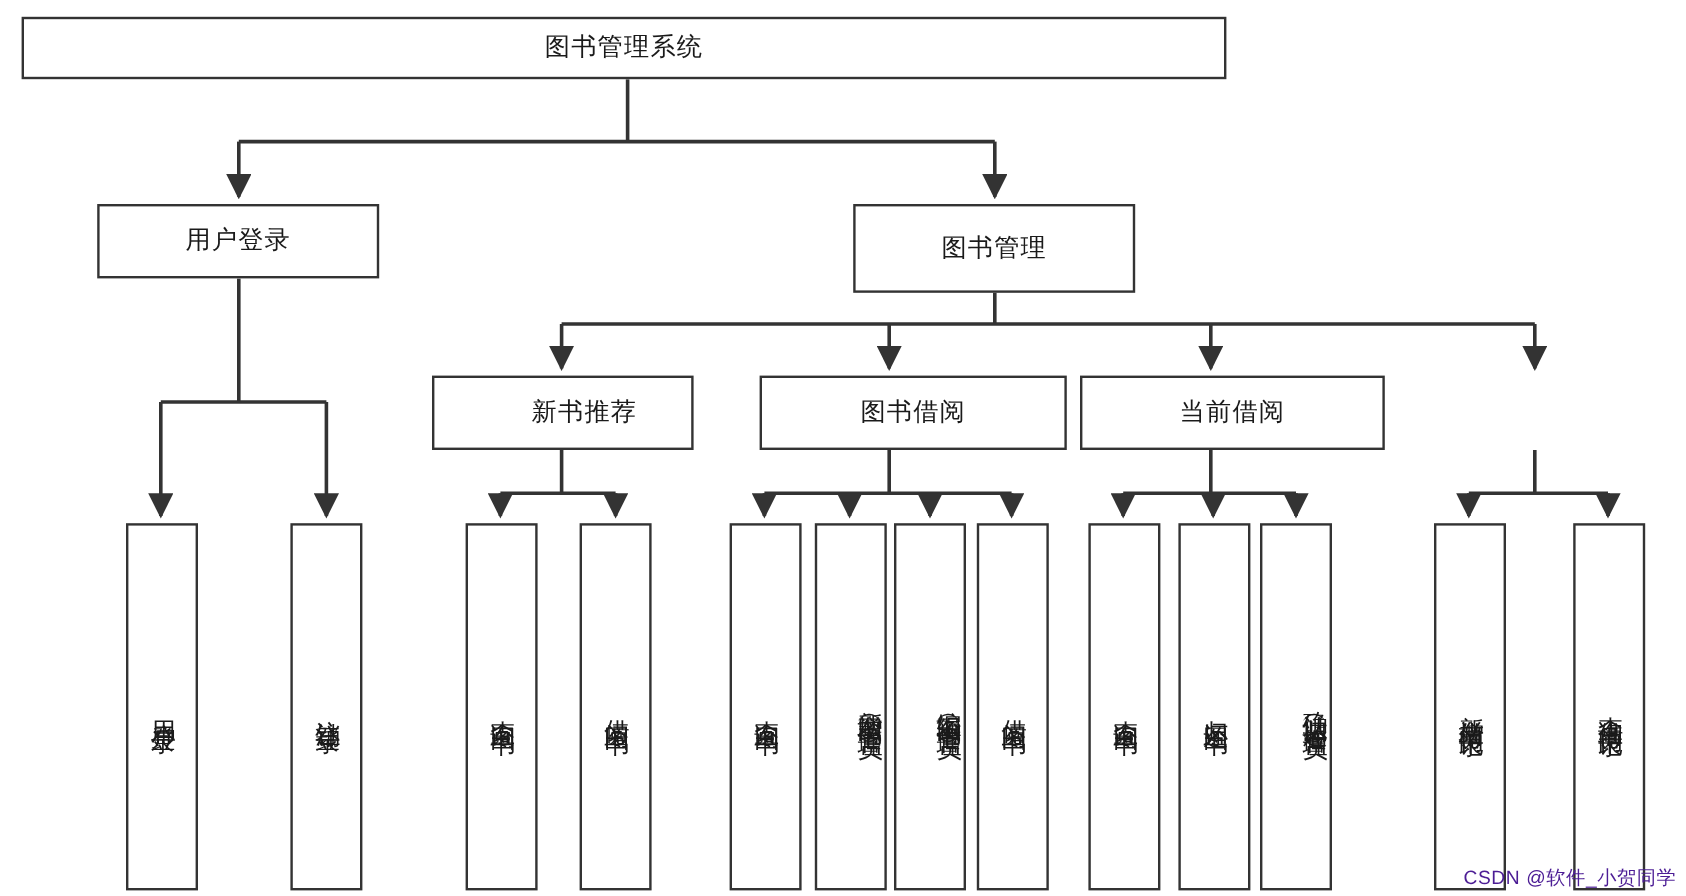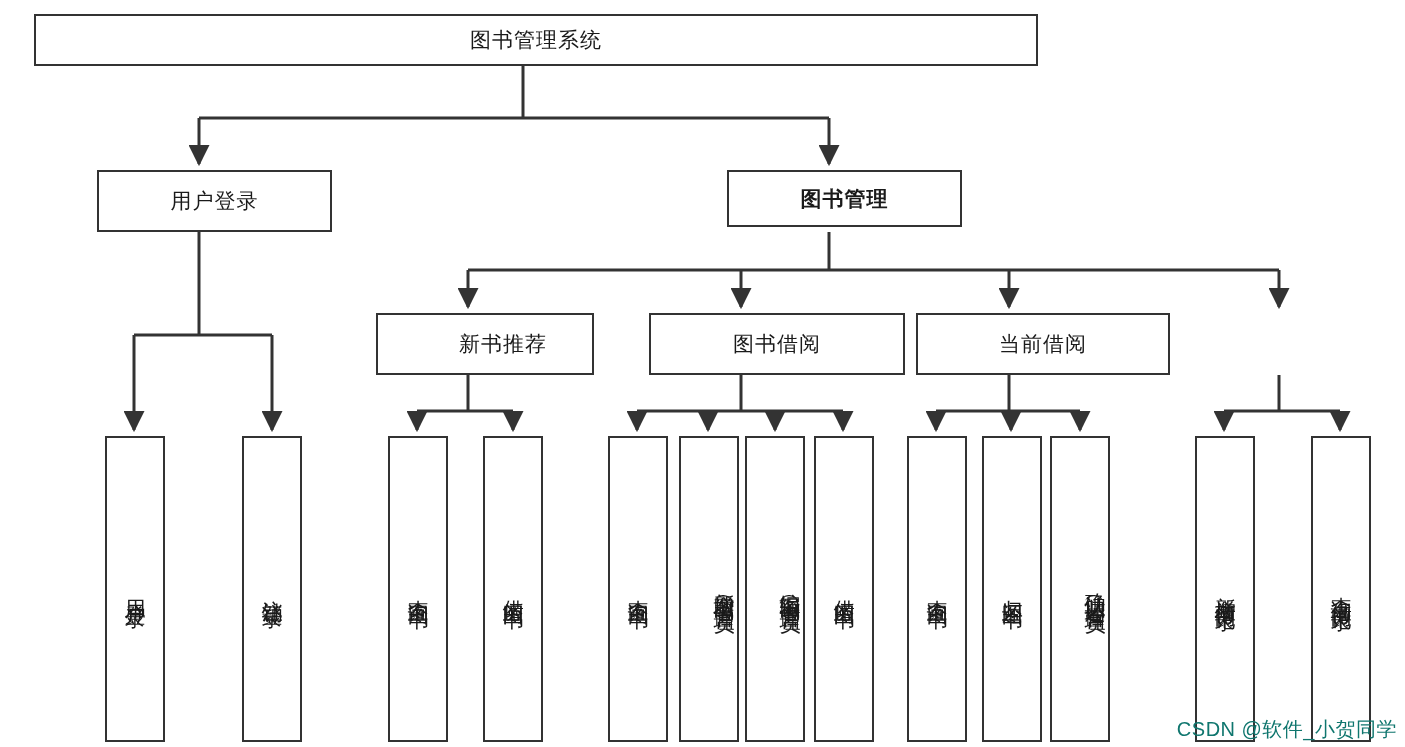--- a/index.html
+++ b/index.html
@@ -34,21 +34,20 @@
     display: flex;
     align-items: center;
     justify-content: center;
     color: #1a1a1a;
   }
   .node.horiz {
     font-size: 21px;
     letter-spacing: 1px;
     line-height: 1.2;
     white-space: nowrap;
-    margin-left: 16px;
   }
   .node.vert {
     writing-mode: vertical-rl;
     text-orientation: upright;
     font-size: 21px;
     letter-spacing: 3px;
     line-height: 1.25;
     padding: 6px 0;
     align-items: flex-start;
     justify-content: center;
@@ -56,22 +55,22 @@
   .node.vert.centered {
     align-items: center;
   }
   .node-root {
     font-size: 22px;
   }
   .watermark {
     position: absolute;
     right: 8px;
     bottom: 4px;
-    font-size: 20px;
-    color: #0f766e;
+    font-size: 16px;
+    color: #4c1d95;
     white-space: nowrap;
     letter-spacing: 0.5px;
   }
 </style>
 </head>
 <body>
 
 <div id="canvas">
 
   <svg class="connectors" viewBox="0 0 1405 747" xmlns="http://www.w3.org/2000/svg">
@@ -121,21 +120,21 @@
       <path d="M 1279 375 L 1279 411"></path>
       <path d="M 1224 411 L 1340 411"></path>
       <path d="M 1224 411 L 1224 430" marker-end="url(#arrow)"></path>
       <path d="M 1340 411 L 1340 430" marker-end="url(#arrow)"></path>
     </g>
   </svg>
 
   <div class="node horiz node-root" style="left:18px; top:14px; width:1004px; height:52px;">图书管理系统</div>
 
   <div class="node horiz" style="left:81px; top:170px; width:235px; height:62px;">用户登录</div>
-  <div class="node horiz" style="left:711px; top:170px; width:235px; height:57px;font-weight:bold;">图书管理</div>
+  <div class="node horiz" style="left:711px; top:170px; width:235px; height:74px;">图书管理</div>
 
   <div class="node horiz" style="left:360px; top:313px; width:218px; height:62px;padding-left:36px;">新书推荐</div>
   <div class="node horiz" style="left:633px; top:313px; width:256px; height:62px;">图书借阅</div>
   <div class="node horiz" style="left:900px; top:313px; width:254px; height:62px;">当前借阅</div>
 
   <div class="node vert centered" style="left:105px; top:436px; width:60px; height:306px;">用户登录</div>
   <div class="node vert centered" style="left:242px; top:436px; width:60px; height:306px;">注销登录</div>
 
   <div class="node vert centered" style="left:388px; top:436px; width:60px; height:306px;">查询图书</div>
   <div class="node vert centered" style="left:483px; top:436px; width:60px; height:306px;">借阅图书</div>

